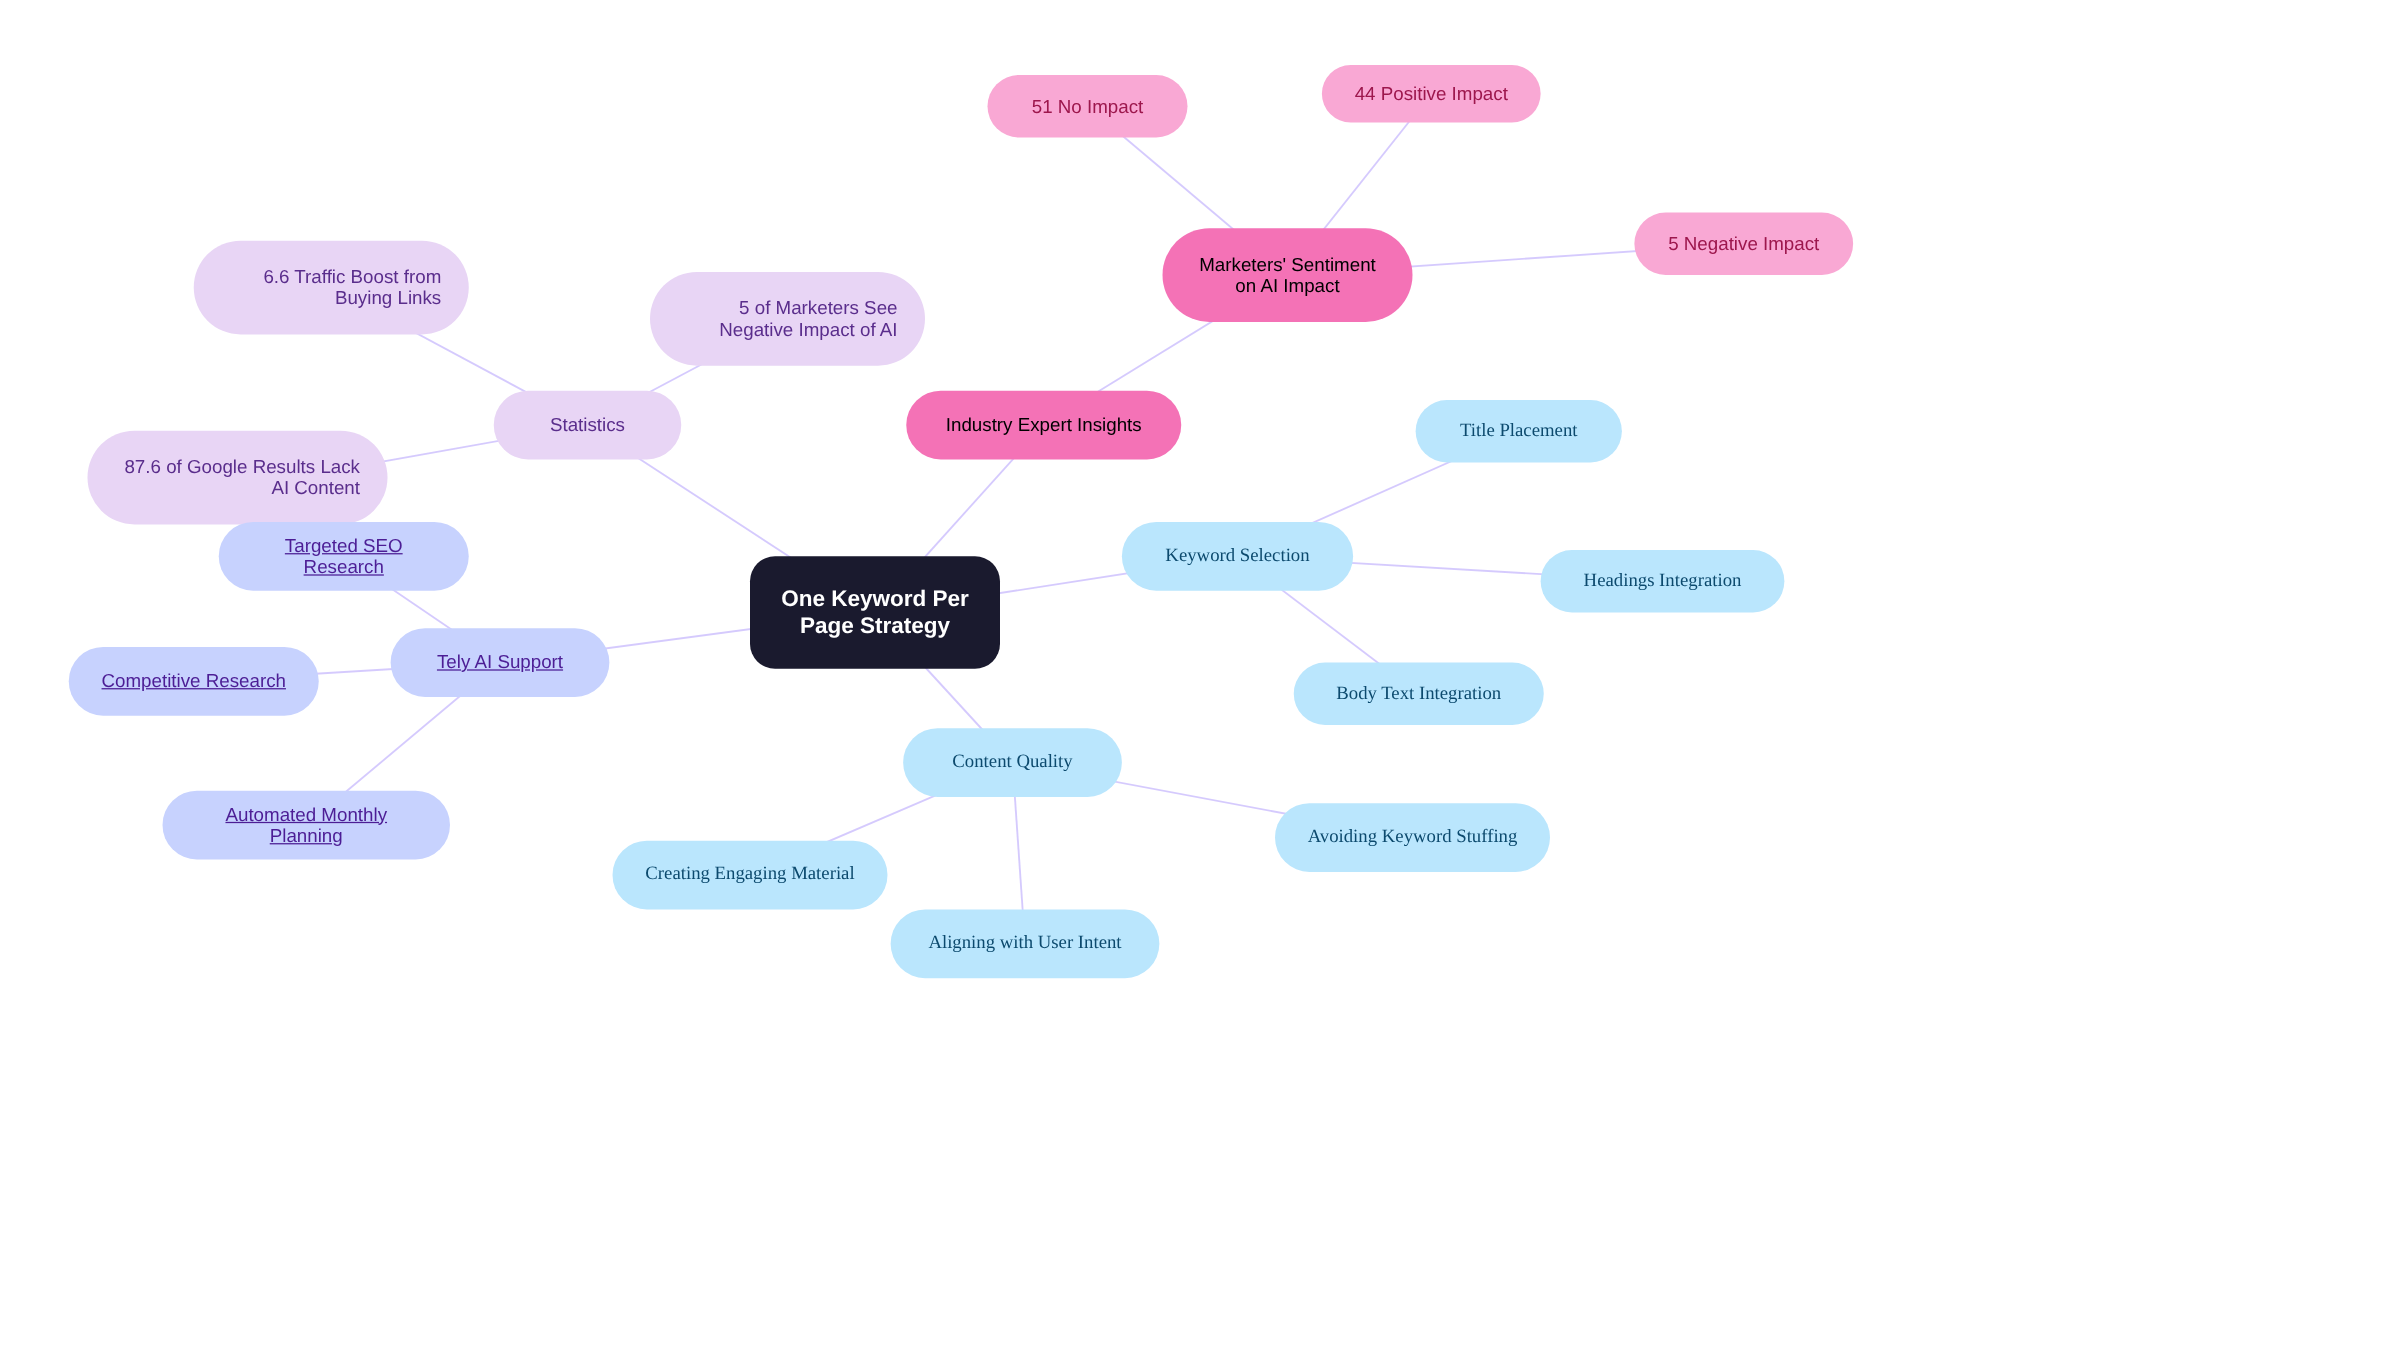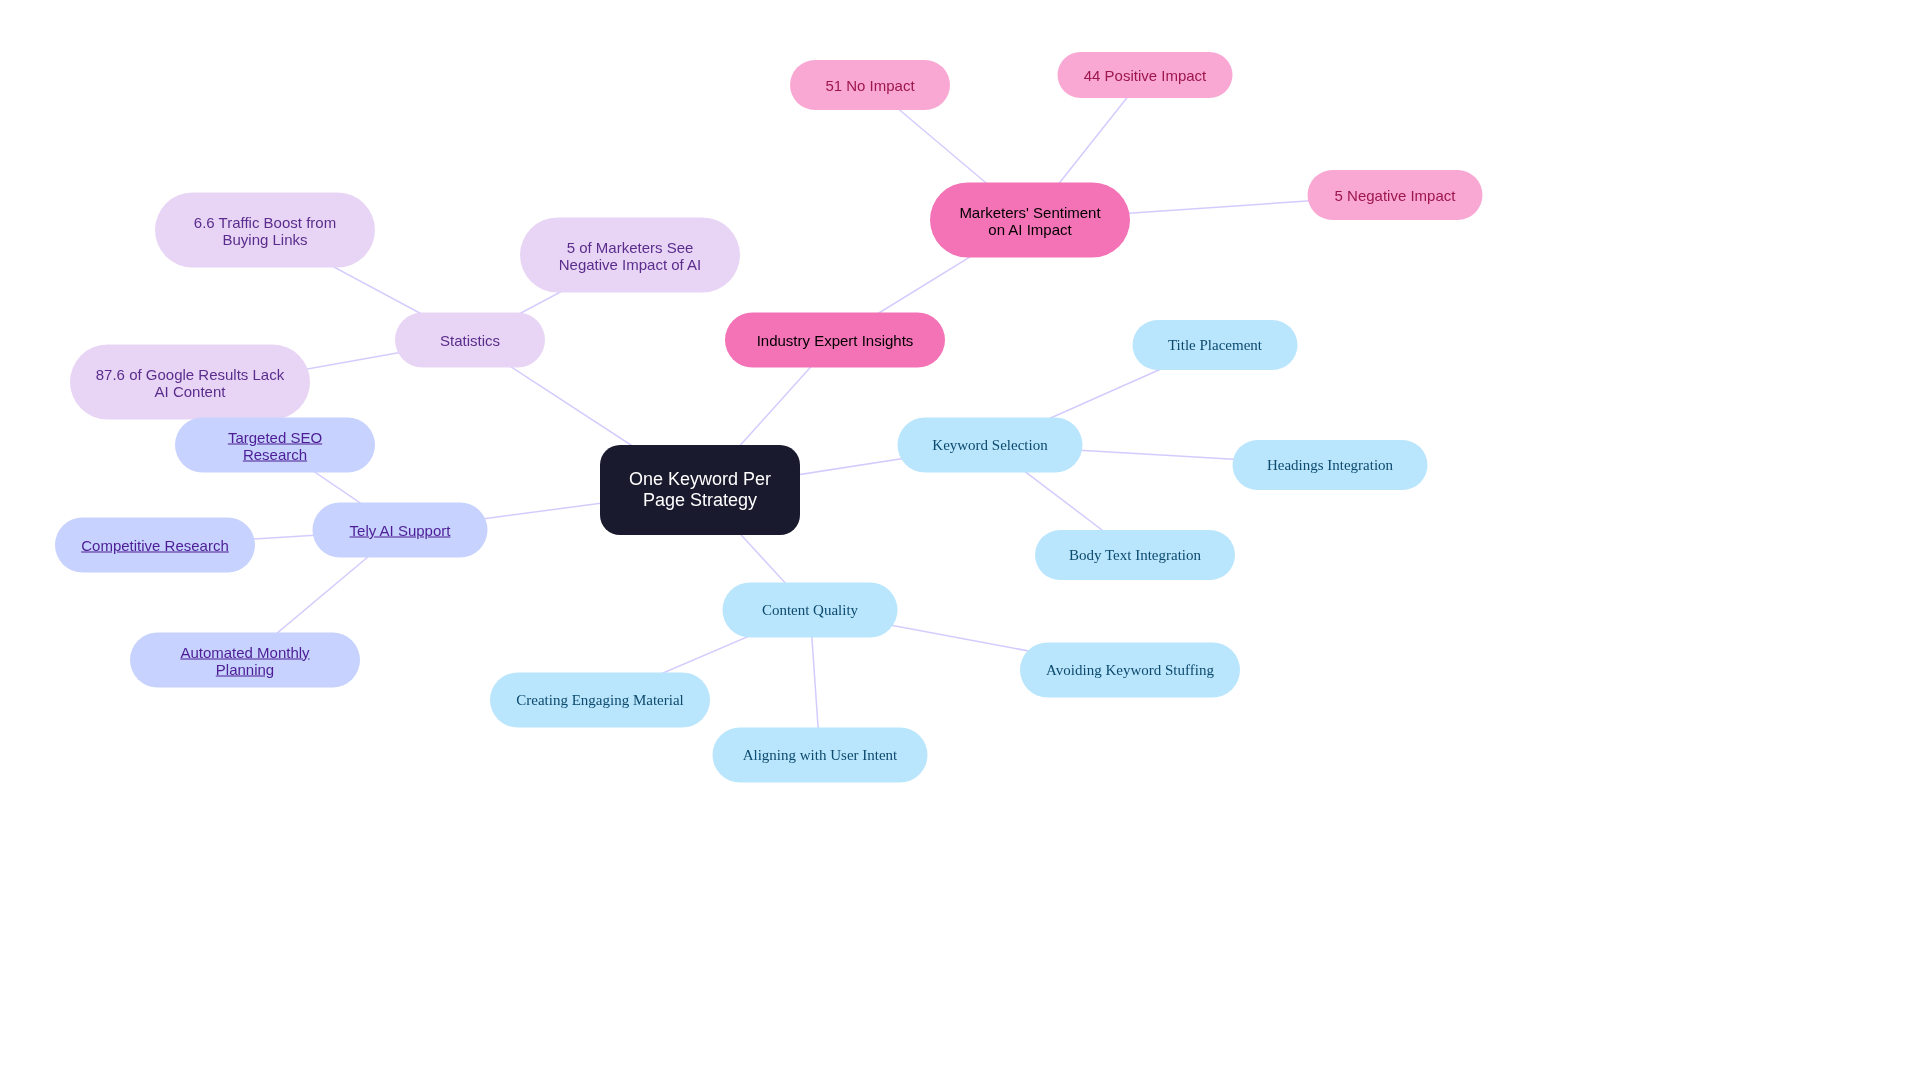--- a/index.html
+++ b/index.html
@@ -33,30 +33,31 @@
       font-size: 15px;
       font-weight: 500;
       padding: 14px 22px;
       cursor: pointer;
       transform: translate(-50%, -50%);
     }
     .node-center {
       background: #1a1a2e;
       color: #ffffff;
       font-size: 18px;
-      font-weight: 400;
+      font-weight: 700;
       border-radius: 20px;
       width: 200px;
       height: 90px;
       padding: 12px 16px;
     }
     .node-purple {
       background: #e8d5f5;
       color: #5a2d8c;
       border: none;
+      text-align: right;
     }
     .node-pink {
       background: #f9a8d4;
       color: #9d174d;
       border: none;
     }
     .node-pink-medium {
       background: #f472b6;
       color: #000000;
       border: none;

